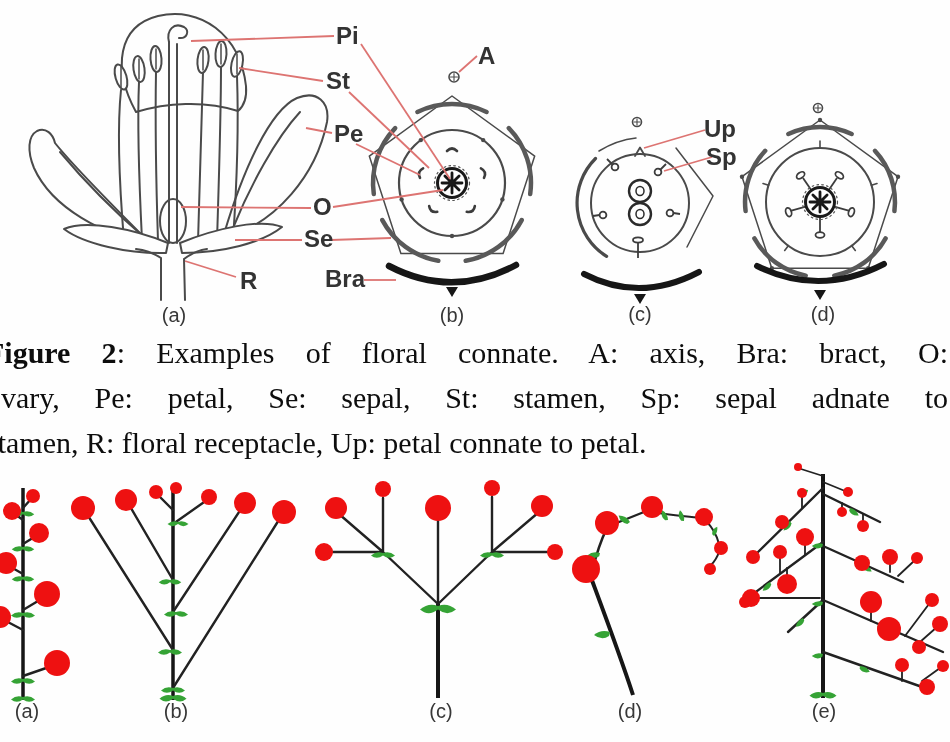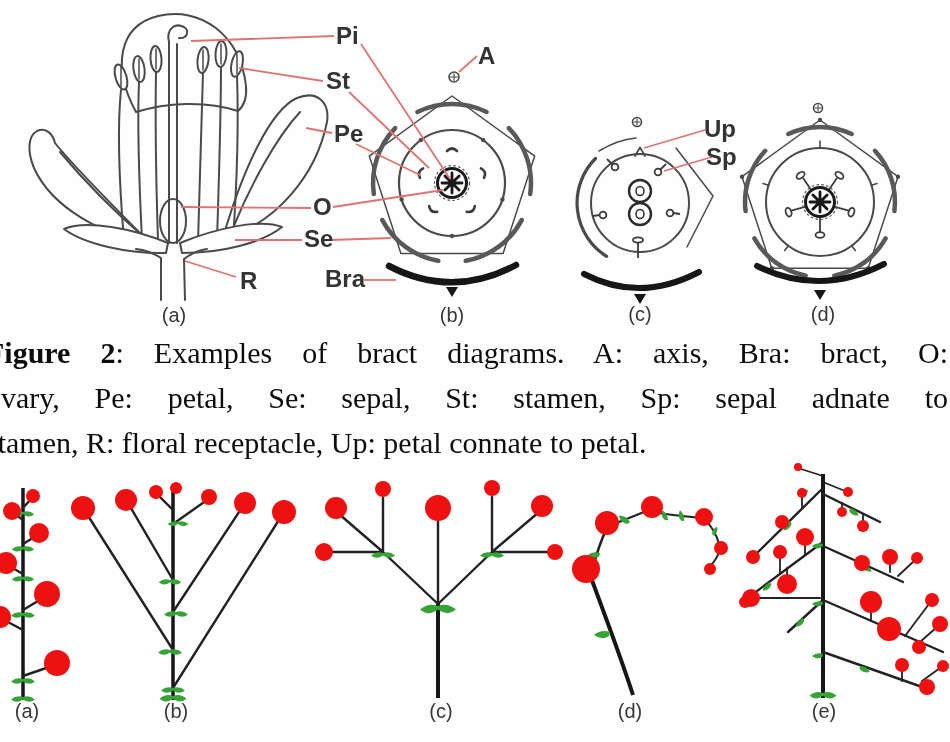--- a/index.html
+++ b/index.html
@@ -234,21 +234,21 @@
 
     <g text-anchor="middle">
       <text class="panel-label" x="174" y="322">(a)</text>
       <text class="panel-label" x="452" y="322">(b)</text>
       <text class="panel-label" x="640" y="321">(c)</text>
       <text class="panel-label" x="823" y="321">(d)</text>
     </g>
   </svg>
 
   <div class="caption">
-    <div class="cap-line j"><b>Figure 2</b><span>: Examples of bract diagrams. A: axis, Bra: bract, O:</span></div>
+    <div class="cap-line j"><b>Figure 2</b><span>: Examples of floral connate. A: axis, Bra: bract, O:</span></div>
     <div class="cap-line j">ovary, Pe: petal, Se: sepal, St: stamen, Sp: sepal adnate to</div>
     <div class="cap-line">stamen, R: floral receptacle, Up: petal connate to petal.</div>
   </div>
 
   <svg id="bottom-fig" width="950" height="282" viewBox="0 0 950 282">
     <defs>
       <g id="bleafpair">
         <path d="M0,0 Q-8,-3 -15,3 Q-8,9 0,3 Z"></path>
         <path d="M0,0 Q8,-3 15,3 Q8,9 0,3 Z"></path>
       </g>

